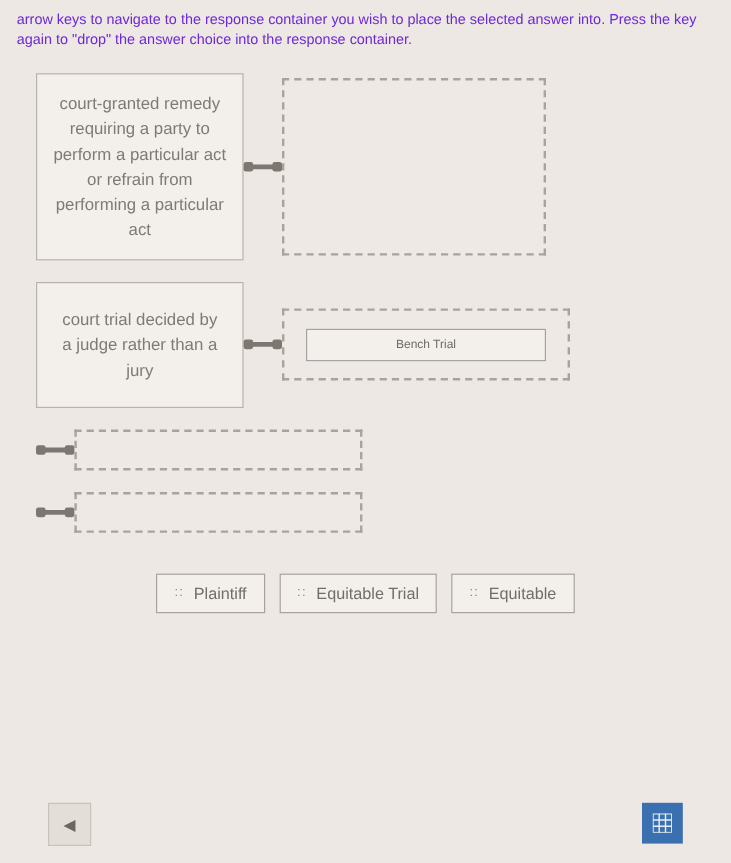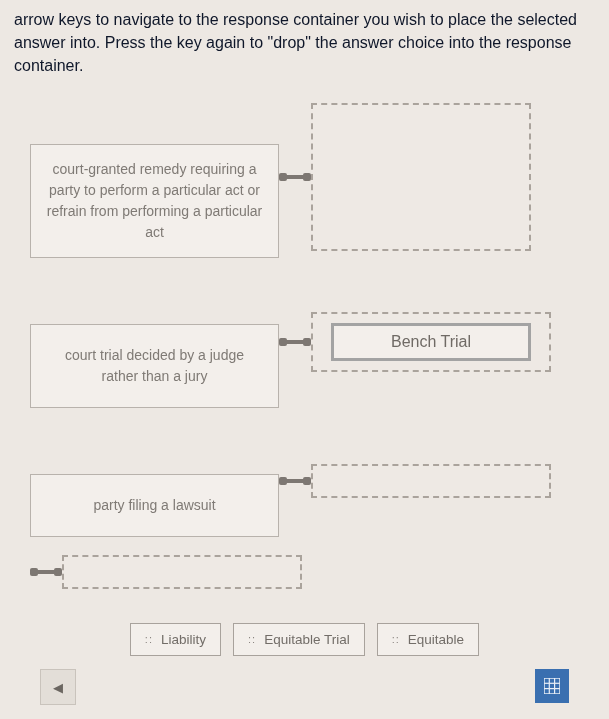--- a/index.html
+++ b/index.html
@@ -7,42 +7,41 @@
   font-family: Arial, Helvetica, sans-serif;
   background: #ede8e3;
   width: 609px;
   height: 719px;
   overflow: hidden;
   color: #8a8480;
   position: relative;
 }
 .instructions {
   padding: 8px 14px 18px 14px;
-  font-size: 16px;
+  font-size: 12px;
   line-height: 1.45;
-  color: #0f172a;
+  color: #6d28d9;
 }
 .match-area {
   padding: 0 30px;
 }
 .row {
   display: flex;
   align-items: center;
   margin-bottom: 18px;
 }
 .definition {
-  width: 249px;
+  width: 173px;
   border: 1px solid #b8b2ac;
   background: #f3efeb;
   padding: 14px 10px;
   text-align: center;
   font-size: 14px;
   line-height: 1.5;
   color: #7f7a75;
-  margin-top: 48px;
 }
 .definition.small { padding: 20px; }
 .connector {
   width: 32px;
   height: 10px;
   position: relative;
   flex-shrink: 0;
 }
 .connector::before {
   content: "";
@@ -71,27 +70,27 @@
   flex: 1;
   min-height: 34px;
   display: flex;
   align-items: center;
   justify-content: center;
 }
 .dropzone.tall { min-height: 148px; width: 220px; flex: 0 0 220px; }
 .dropzone.mid { min-height: 60px; width: 240px; flex: 0 0 240px; }
 .dropzone.short { min-height: 34px; width: 240px; flex: 0 0 240px; }
 .filled-answer {
-  border: 3px solid #a3a3a3;
+  border: 1px solid #a3a3a3;
   background: #f3efeb;
   padding: 7px 30px;
   margin: 4px;
   width: 200px;
   text-align: center;
-  font-size: 16px;
+  font-size: 10px;
   color: #6f6a65;
 }
 .answer-bank {
   display: flex;
   gap: 12px;
   justify-content: center;
   margin-top: 34px;
   padding: 0 30px;
 }
 .answer-chip {
@@ -157,40 +156,39 @@
     <div class="definition small">court trial decided by a judge rather than a jury</div>
     <div class="connector">
         <span class="cap"></span>
       </div>
     <div class="dropzone mid">
       <div class="filled-answer">Bench Trial</div>
     </div>
   </div>
 
   <div class="row">
-    <div class="definition small">party filing a lawsuit</div>
     <div class="connector">
         <span class="cap"></span>
       </div>
     <div class="dropzone short"></div>
   </div>
 
   <div class="row">
     <div class="connector">
         <span class="cap"></span>
       </div>
     <div class="dropzone short"></div>
   </div>
 
 </div>
 
 <div class="answer-bank">
   <div class="answer-chip">
     <span class="grip">::</span>
-    <span>Liability</span>
+    <span>Plaintiff</span>
   </div>
   <div class="answer-chip">
     <span class="grip">::</span>
     <span>Equitable Trial</span>
   </div>
   <div class="answer-chip">
     <span class="grip">::</span>
     <span>Equitable</span>
   </div>
 </div>

